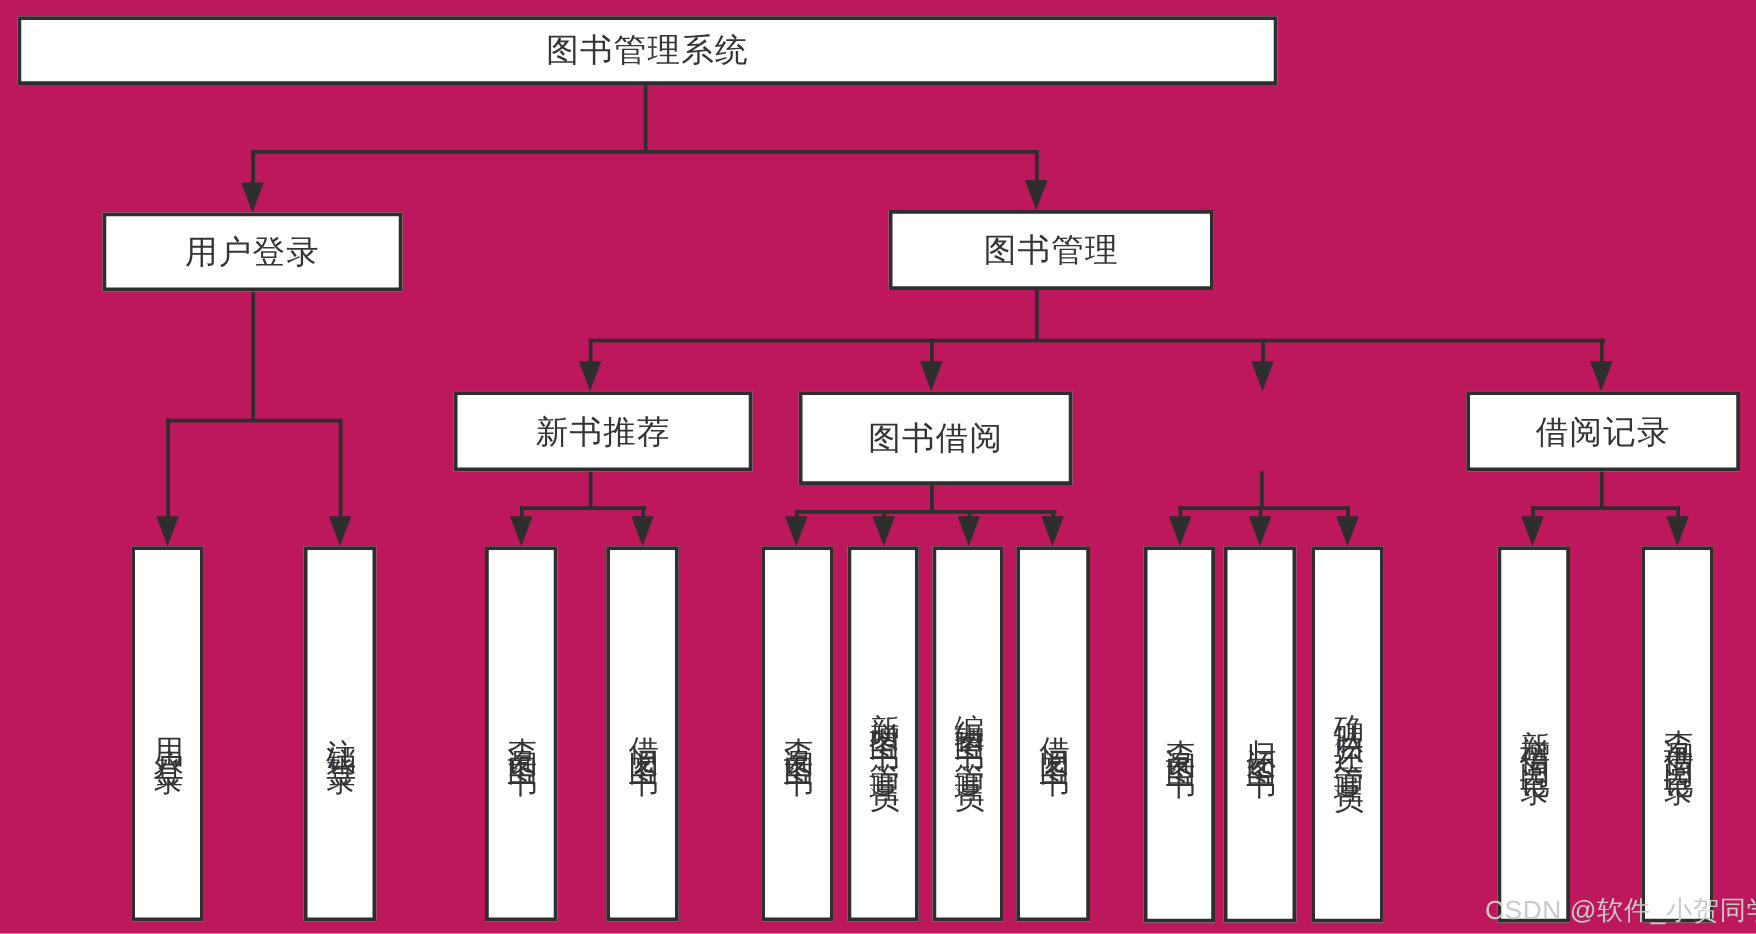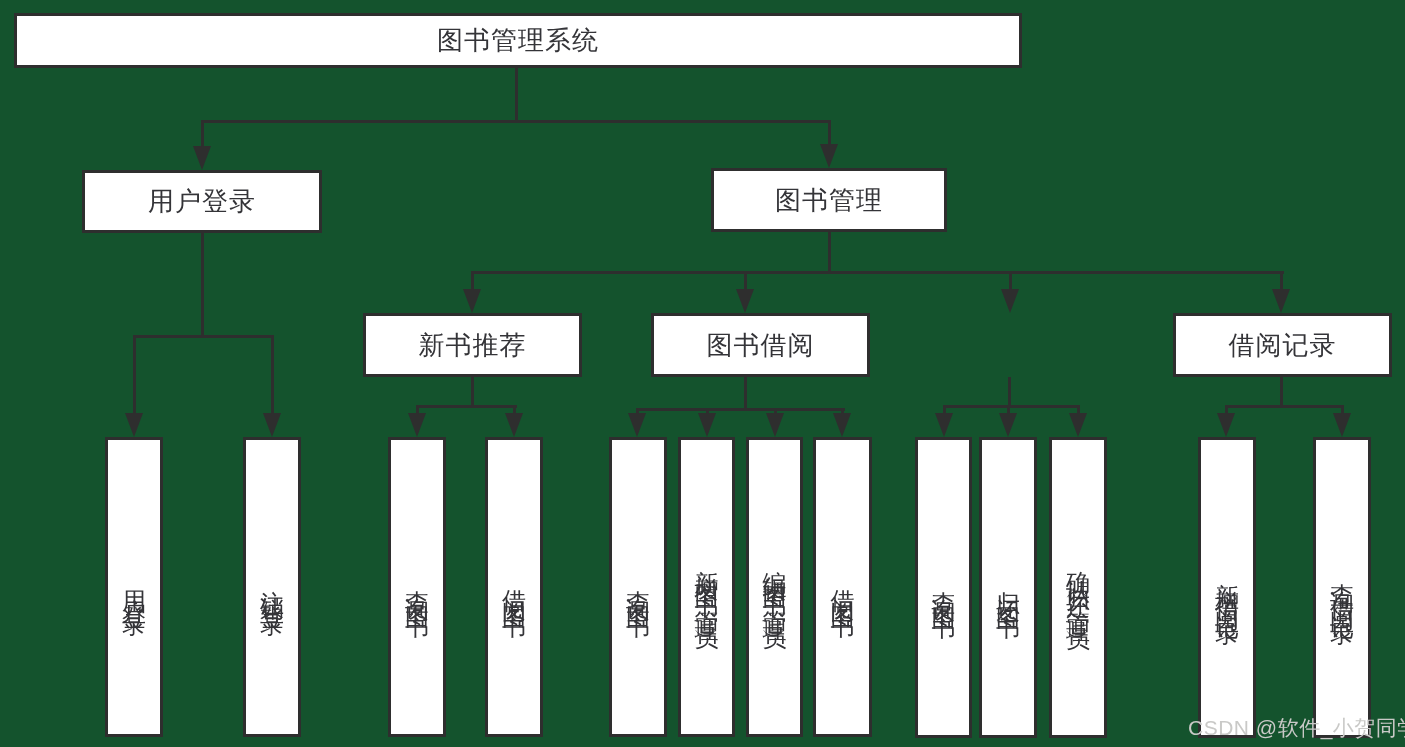--- a/index.html
+++ b/index.html
@@ -5,21 +5,21 @@
   html, body {
     margin: 0;
     padding: 0;
     background: #ffffff;
     font-family: "Liberation Sans", "DejaVu Sans", sans-serif;
   }
   #canvas {
     position: relative;
     width: 1405px;
     height: 747px;
-    background: #14532d;
+    background: #be185d;
     overflow: hidden;
   }
   .node {
     position: absolute;
     box-sizing: border-box;
     background: #ffffff;
     border: 3px solid #2e2e2e;
     color: #343438;
     display: flex;
     align-items: center;
@@ -66,24 +66,24 @@
   }
 </style>
 </head>
 <body>
 
 <div id="canvas">
 
   <div class="node h" style="left:14px; top:13px; width:1008px; height:55px;">图书管理系统</div>
 
   <div class="node h" style="left:82px; top:170px; width:240px; height:63px;">用户登录</div>
-  <div class="node h" style="left:711px; top:168px; width:236px; height:64px;">图书管理</div>
+  <div class="node h" style="left:711px; top:168px; width:260px; height:64px;">图书管理</div>
 
-  <div class="node h" style="left:363px; top:313px; width:219px; height:64px;font-family:Liberation Mono, monospace;">新书推荐</div>
-  <div class="node h" style="left:639px; top:313px; width:219px; height:64px;margin-left:12px;">图书借阅</div>
+  <div class="node h" style="left:363px; top:313px; width:239px; height:64px;font-family:Liberation Mono, monospace;">新书推荐</div>
+  <div class="node h" style="left:639px; top:313px; width:219px; height:75px;">图书借阅</div>
   <div class="node h" style="left:1173px; top:313px; width:219px; height:64px;">借阅记录</div>
 
   <div class="node v" style="left:105px; top:437px; width:58px; height:300px;">用户登录</div>
   <div class="node v" style="left:243px; top:437px; width:58px; height:300px;">注销登录</div>
 
   <div class="node v" style="left:388px; top:437px; width:58px; height:300px;">查询图书</div>
   <div class="node v" style="left:485px; top:437px; width:58px; height:300px;">借阅图书</div>
 
   <div class="node v" style="left:609px; top:437px; width:58px; height:300px;">查询图书</div>
   <div class="node v" style="left:678px; top:437px; width:57px; height:300px;">新增图书（管理员）</div>

